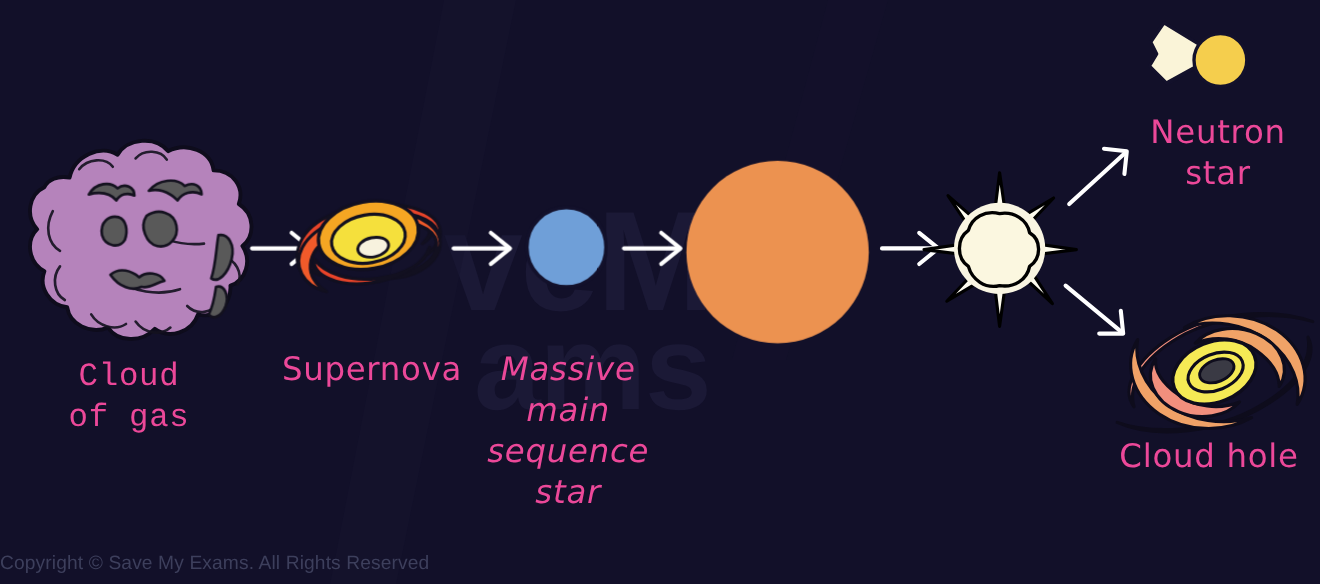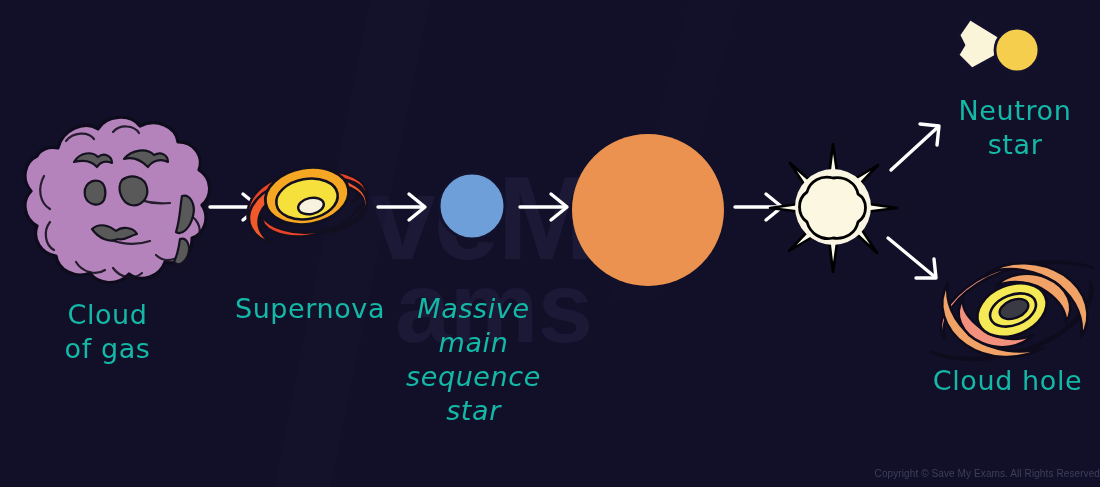--- a/index.html
+++ b/index.html
@@ -7,36 +7,36 @@
     width:1100px;height:487px;
     background:#121029;
     font-family:"DejaVu Sans", sans-serif;
     overflow:hidden;
     position:relative;
   }
   #stage{position:absolute;left:0;top:0;width:1100px;height:487px;}
   svg.layer{position:absolute;left:0;top:0;width:1100px;height:487px;}
   .label{
     position:absolute;
-    color:#14b8a6;
+    color:#ec4899;
     font-family:"DejaVu Sans", sans-serif;
     font-size:27px;
     line-height:34px;
     letter-spacing:0.6px;
     text-align:center;
     white-space:pre-line;
     font-weight:400;
   }
   .copyright{
     position:absolute;
     left:0;right:0;
     bottom:8px;
-    text-align:right;
+    text-align:left;
     color:#3d3f5c;
-    font-size:10px;
+    font-size:16px;
     font-family:"Liberation Sans", sans-serif;
     letter-spacing:0.1px;
   }
   .watermark{
     position:absolute;
     color:#1b1936;
     font-family:"Liberation Sans", sans-serif;
     font-weight:700;
     pointer-events:none;
     user-select:none;
@@ -256,21 +256,21 @@
                  C1061 302 1066 312 1066 322 Z" fill="#f0a267"></path>
       </g>
 
       <ellipse cx="1012" cy="310" rx="36" ry="25" fill="#f5ea55" stroke="#0e0c1c" stroke-width="2.8" transform="rotate(-22 1012 310)"></ellipse>
       <ellipse cx="1013" cy="310" rx="24" ry="15" fill="#f5ea55" stroke="#0e0c1c" stroke-width="2.6" transform="rotate(-22 1013 310)"></ellipse>
       <ellipse cx="1014" cy="309" rx="15" ry="9" fill="#3a3a44" stroke="#0e0c1c" stroke-width="2.4" transform="rotate(-22 1014 309)"></ellipse>
     </g>
 
   </svg>
 
-  <div class="label" style="left:20px;top:298px;width:175px;">Cloud
+  <div class="label" style="left:20px;top:298px;width:175px;font-family:Liberation Mono, monospace;">Cloud
 of gas</div>
 
   <div class="label" style="left:225px;top:292px;width:170px;">Supernova</div>
 
   <div class="label" style="left:396px;top:292px;width:155px;font-style:italic;">Massive
 main
 sequence
 star</div>
 
 

